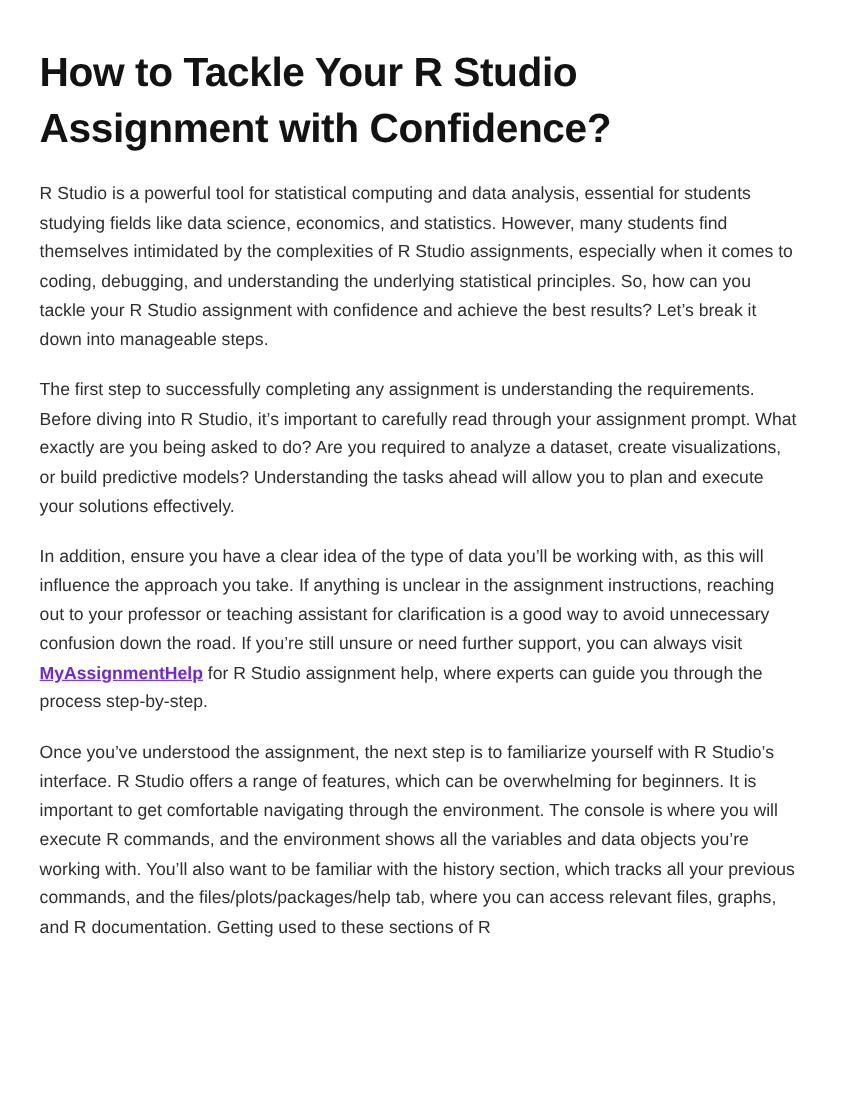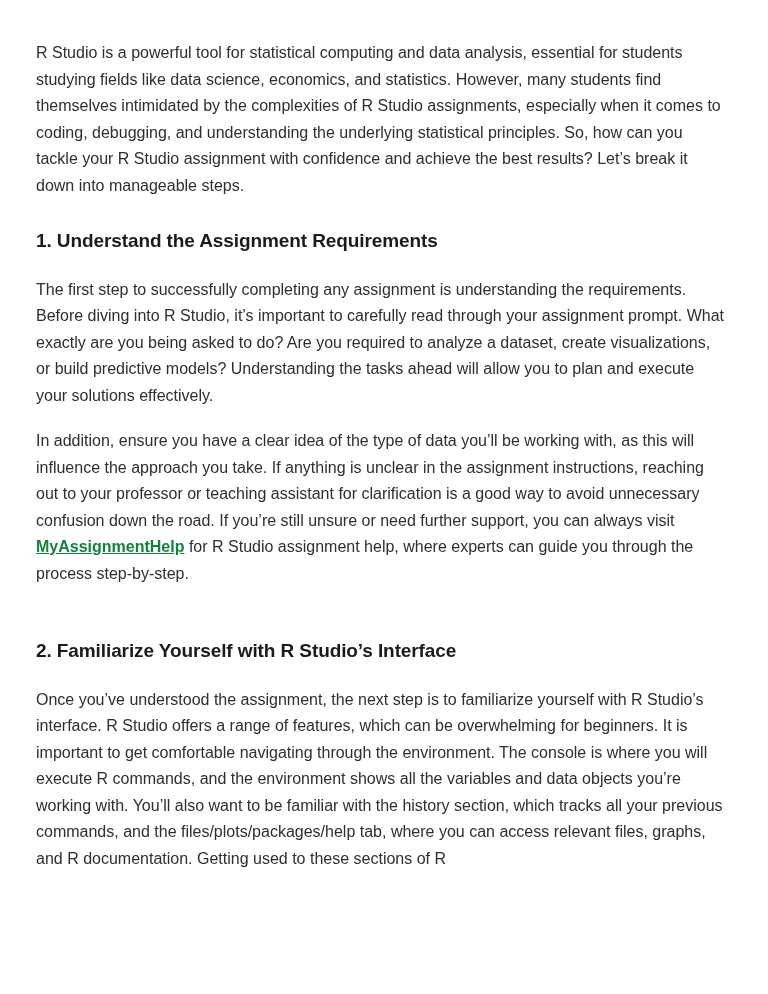--- a/index.html
+++ b/index.html
@@ -39,40 +39,39 @@
     font-size: 19px;
     line-height: 1.3;
     font-weight: 700;
     letter-spacing: -0.1px;
     color: #1b1b1b;
   }
   h2.section-heading.extra-gap {
     margin-top: 52px;
   }
   a.inline-link {
-    color: #15803d;
+    color: #6d28d9;
     font-weight: 700;
     text-decoration: underline;
     cursor: pointer;
     text-align: right;
   }
 </style>
 </head>
 <body>
 
 <div class="page">
   <article class="article">
 
+    <h1 class="title">How to Tackle Your R Studio Assignment with Confidence?</h1>
 
     <p class="body-text">R Studio is a powerful tool for statistical computing and data analysis, essential for students studying fields like data science, economics, and statistics. However, many students find themselves intimidated by the complexities of R Studio assignments, especially when it comes to coding, debugging, and understanding the underlying statistical principles. So, how can you tackle your R Studio assignment with confidence and achieve the best results? Let’s break it down into manageable steps.</p>
 
-    <h2 class="section-heading">1. Understand the Assignment Requirements</h2>
 
     <p class="body-text">The first step to successfully completing any assignment is understanding the requirements. Before diving into R Studio, it’s important to carefully read through your assignment prompt. What exactly are you being asked to do? Are you required to analyze a dataset, create visualizations, or build predictive models? Understanding the tasks ahead will allow you to plan and execute your solutions effectively.</p>
 
     <p class="body-text"><span>In addition, ensure you have a clear idea of the type of data you’ll be working with, as this will influence the approach you take. If anything is unclear in the assignment instructions, reaching out to your professor or teaching assistant for clarification is a good way to avoid unnecessary confusion down the road. If you’re still unsure or need further support, you can always visit </span><a class="inline-link">MyAssignmentHelp</a><span> for R Studio assignment help, where experts can guide you through the process step-by-step.</span></p>
 
-    <h2 class="section-heading extra-gap">2. Familiarize Yourself with R Studio’s Interface</h2>
 
     <p class="body-text">Once you’ve understood the assignment, the next step is to familiarize yourself with R Studio’s interface. R Studio offers a range of features, which can be overwhelming for beginners. It is important to get comfortable navigating through the environment. The console is where you will execute R commands, and the environment shows all the variables and data objects you’re working with. You’ll also want to be familiar with the history section, which tracks all your previous commands, and the files/plots/packages/help tab, where you can access relevant files, graphs, and R documentation. Getting used to these sections of R</p>
 
   </article>
 </div>
 
 </body></html>

